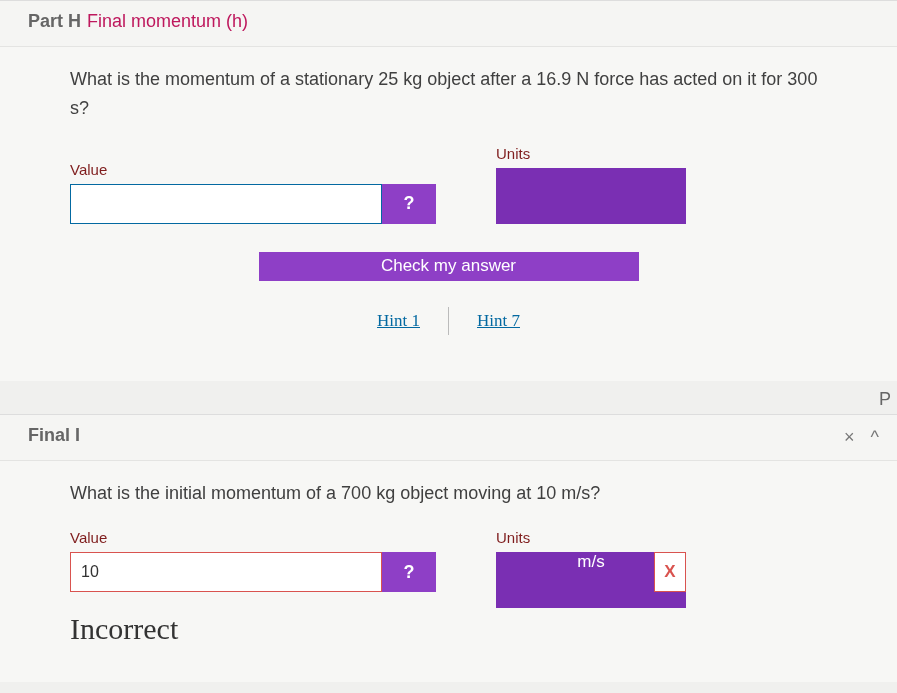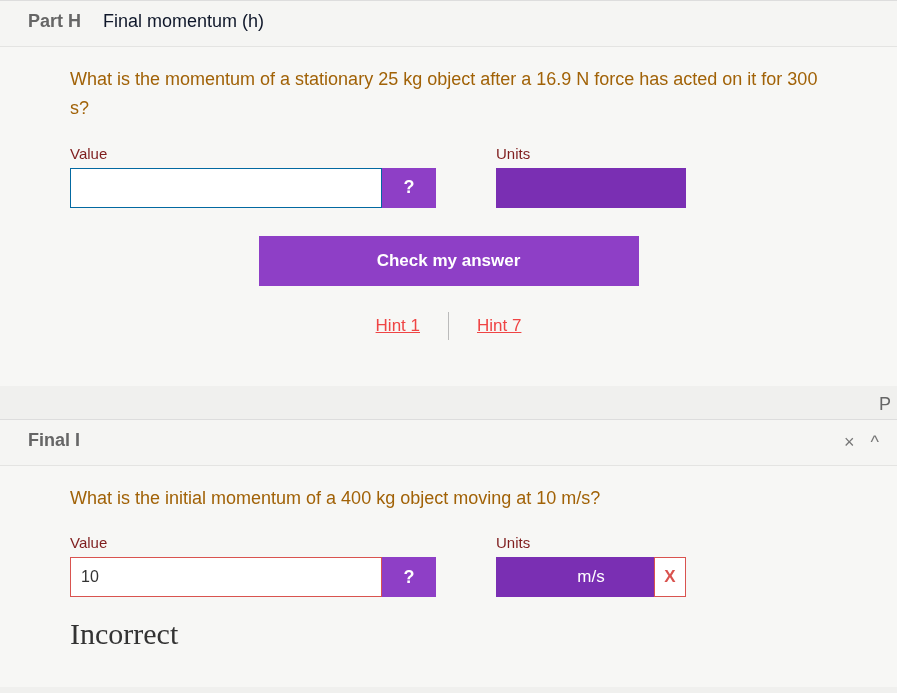--- a/index.html
+++ b/index.html
@@ -21,31 +21,30 @@
       position: relative;
     }
     .part-label {
       font-size: 18px;
       font-weight: 600;
       color: #666;
     }
     .part-title {
       font-size: 18px;
       font-weight: 500;
-      color: #0f172a;
-      margin-left: 16px;
+      color: #be185d;
     }
     .part-body {
       padding: 18px 70px 36px 70px;
       background: #f7f7f5;
       border-top: 1px solid #e4e4e2;
     }
     .question {
       font-size: 18px;
-      color: #a16207;
+      color: #404040;
       line-height: 1.6;
       margin-bottom: 22px;
     }
     .inputs-row {
       display: flex;
       gap: 60px;
       align-items: flex-end;
       margin-bottom: 28px;
     }
     .field-group { display: flex; flex-direction: column; }
@@ -77,25 +76,24 @@
       border: none;
       font-size: 18px;
       font-weight: 700;
       cursor: pointer;
       display: flex;
       align-items: center;
       justify-content: center;
     }
     .units-box {
       width: 190px;
-      height: 40px;
+      height: 56px;
       background: #7a2fb3;
       border: none;
       display: flex;
-      align-items: center;
       justify-content: center;
       color: #fff;
       font-size: 17px;
     }
     .units-box.error {
       background: #7a2fb3;
       position: relative;
     }
     .units-badge {
       position: absolute;
@@ -108,41 +106,42 @@
       align-items: center;
       justify-content: center;
       font-weight: 700;
       font-size: 17px;
     }
     .units-box-wrap { position: relative; width: 190px; height: 40px; }
     .check-btn {
       display: block;
       margin: 0 auto 26px auto;
       width: 380px;
-      height: 50px;
+      height: 29px;
       background: #8e3fc6;
       color: #fff;
       border: none;
       font-size: 17px;
-      font-weight: 700;
+      font-weight: 400;
       cursor: pointer;
     }
     .hints {
       display: flex;
       justify-content: center;
       align-items: center;
       gap: 0;
       margin-bottom: 10px;
     }
     .hint-link {
-      color: #ef4444;
+      color: #0369a1;
       font-size: 17px;
       text-decoration: underline;
       cursor: pointer;
       padding: 0 28px;
+      font-family: Liberation Serif, serif;
     }
     .hint-sep {
       width: 1px;
       height: 28px;
       background: #bbb;
     }
     .collapse-controls {
       position: absolute;
       right: 18px;
       top: 50%;
@@ -210,21 +209,21 @@
 
 <section class="part">
   <div class="part-header">
     <span class="part-label">Final I</span>
     <div class="collapse-controls">
       <span class="ctrl">×</span>
       <span class="ctrl">^</span>
     </div>
   </div>
   <div class="part-body">
-    <p class="question">What is the initial momentum of a 400 kg object moving at 10 m/s?</p>
+    <p class="question">What is the initial momentum of a 700 kg object moving at 10 m/s?</p>
 
     <div class="inputs-row" style="margin-bottom:12px;">
       <div class="field-group">
         <span class="field-label">Value</span>
         <div class="value-wrap">
           <input class="value-input error" type="text" value="10" style="">
           <button class="qmark-btn">?</button>
         </div>
       </div>
       <div class="field-group">

